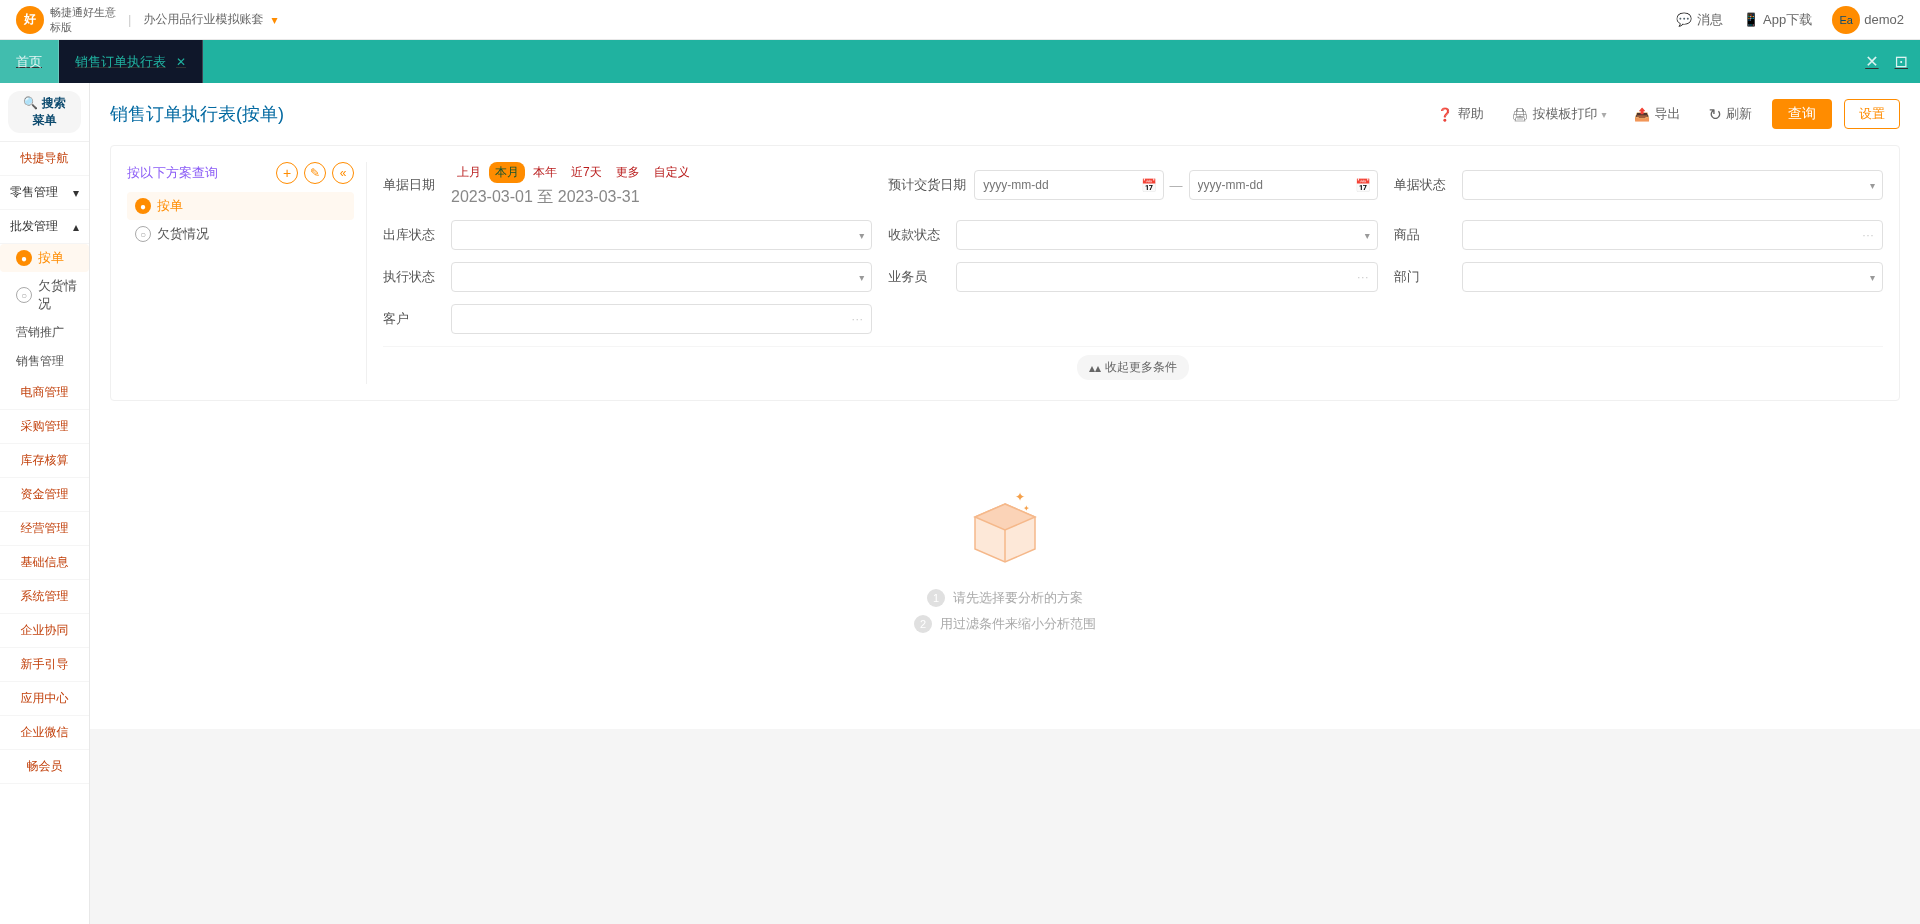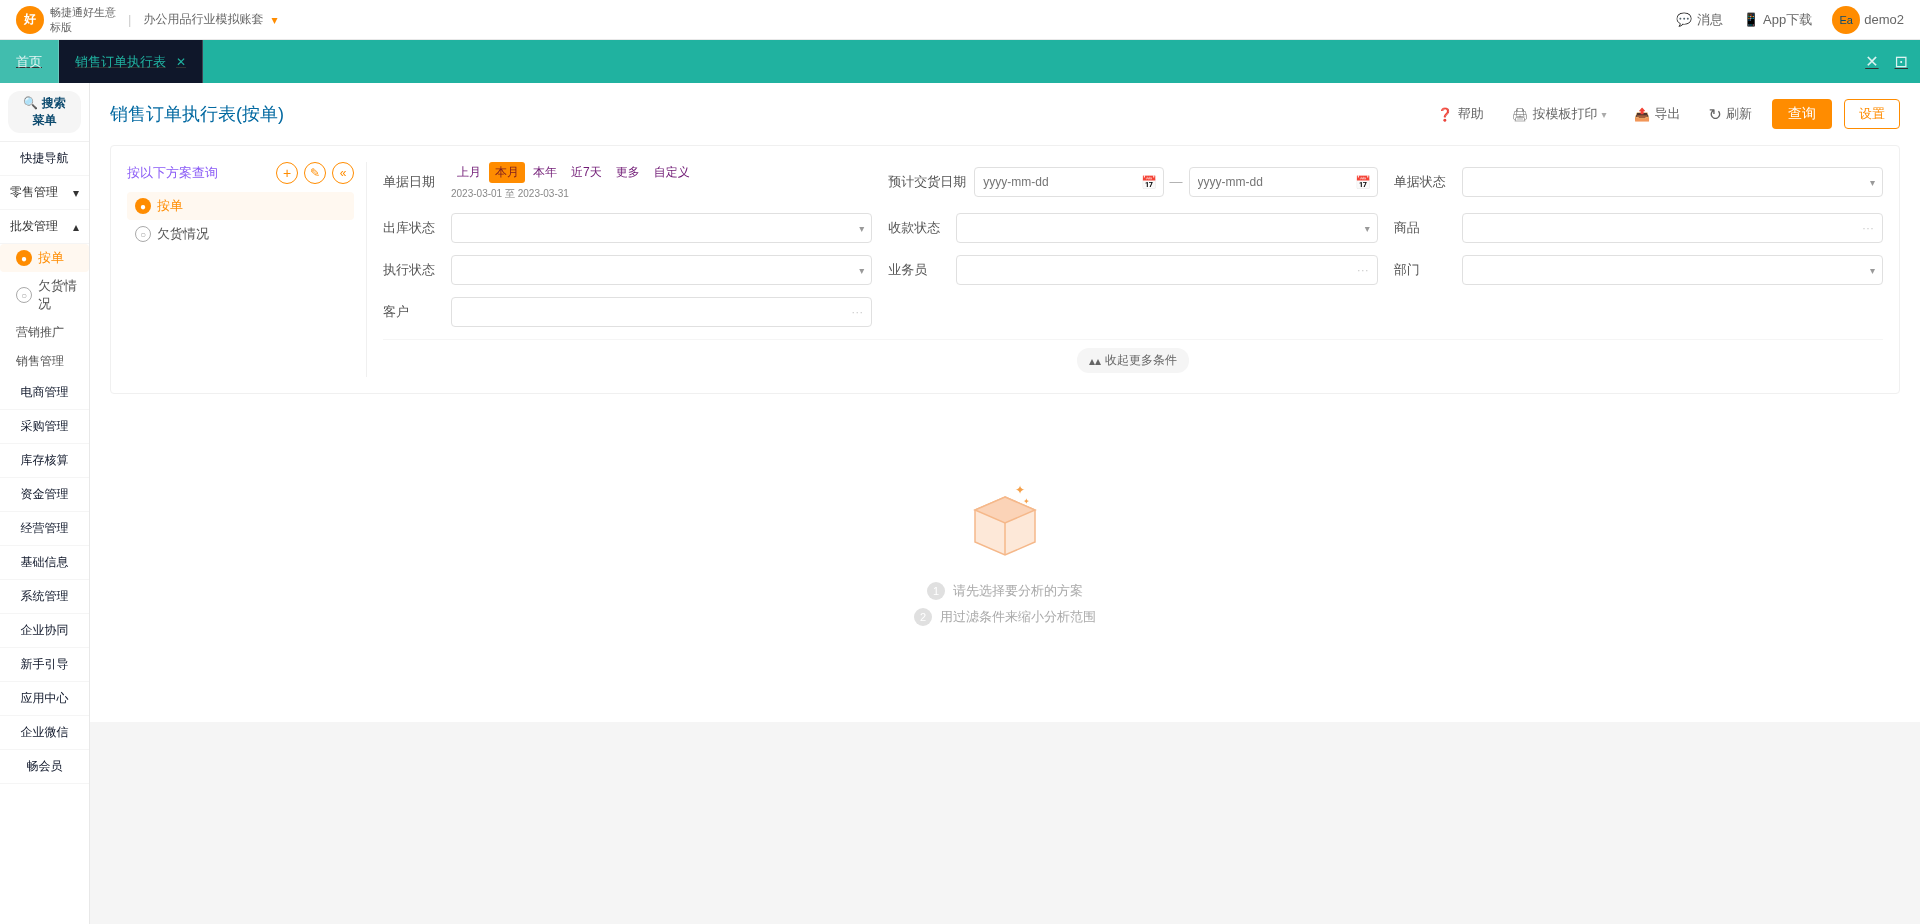--- a/index.html
+++ b/index.html
@@ -145,21 +145,21 @@
       font-size: 12px;
       color: #0c4a6e;
       text-align: center;
       cursor: pointer;
       font-weight: bold;
     }
     .sidebar-nav-item {
       padding: 8px 20px;
       text-align: center;
       font-size: 12px;
-      color: #0f172a;
+      color: #c2410c;
       cursor: pointer;
       border-bottom: 1px solid #f5f5f5;
     }
     .sidebar-nav-item.section-header {
       display: flex;
       align-items: center;
       justify-content: space-between;
       padding: 8px 10px;
       font-size: 12px;
       color: #333;
@@ -418,28 +418,28 @@
 
     
     .date-tabs {
       display: flex;
       align-items: center;
       gap: 4px;
     }
     .date-tab {
       padding: 2px 6px;
       font-size: 12px;
-      color: #701a75;
+      color: #b91c1c;
       cursor: pointer;
       border-radius: 2px;
     }
     .date-tab.active {
       background: #ff8c00;
-      color: #7f1d1d;
-      border-radius: 3px;
+      color: #14532d;
+      border-radius: 8px;
     }
 
     
     .collapse-row {
       text-align: center;
       padding: 8px 0 4px;
       border-top: 1px solid #f5f5f5;
       margin-top: 12px;
     }
     .collapse-btn {
@@ -685,21 +685,21 @@
                 <div style="flex:1;">
                   <div class="date-tabs flex-row" style="gap:2px;margin-bottom:4px;">
                     <span class="date-tab">上月</span>
                     <span class="date-tab active">本月</span>
                     <span class="date-tab">本年</span>
                     <span class="date-tab">近7天</span>
                     <span class="date-tab">更多</span>
                     <span class="date-tab">自定义</span>
                   </div>
                   <div class="date-range-row">
-                    <span style="font-size:10px;color:#888;">2023-03-01 至 2023-03-31</span>
+                    <span style="font-size:16px;color:#888;">2023-03-01 至 2023-03-31</span>
                   </div>
                 </div>
               </div>
 
               <div class="filter-row-item">
                 <span class="filter-label">预计交货日期</span>
                 <div class="date-range-row flex-1">
                   <div class="date-input-wrap">
                     <input type="text" class="date-input" placeholder="yyyy-mm-dd" style="">
                     <span class="date-icon">📅</span>

